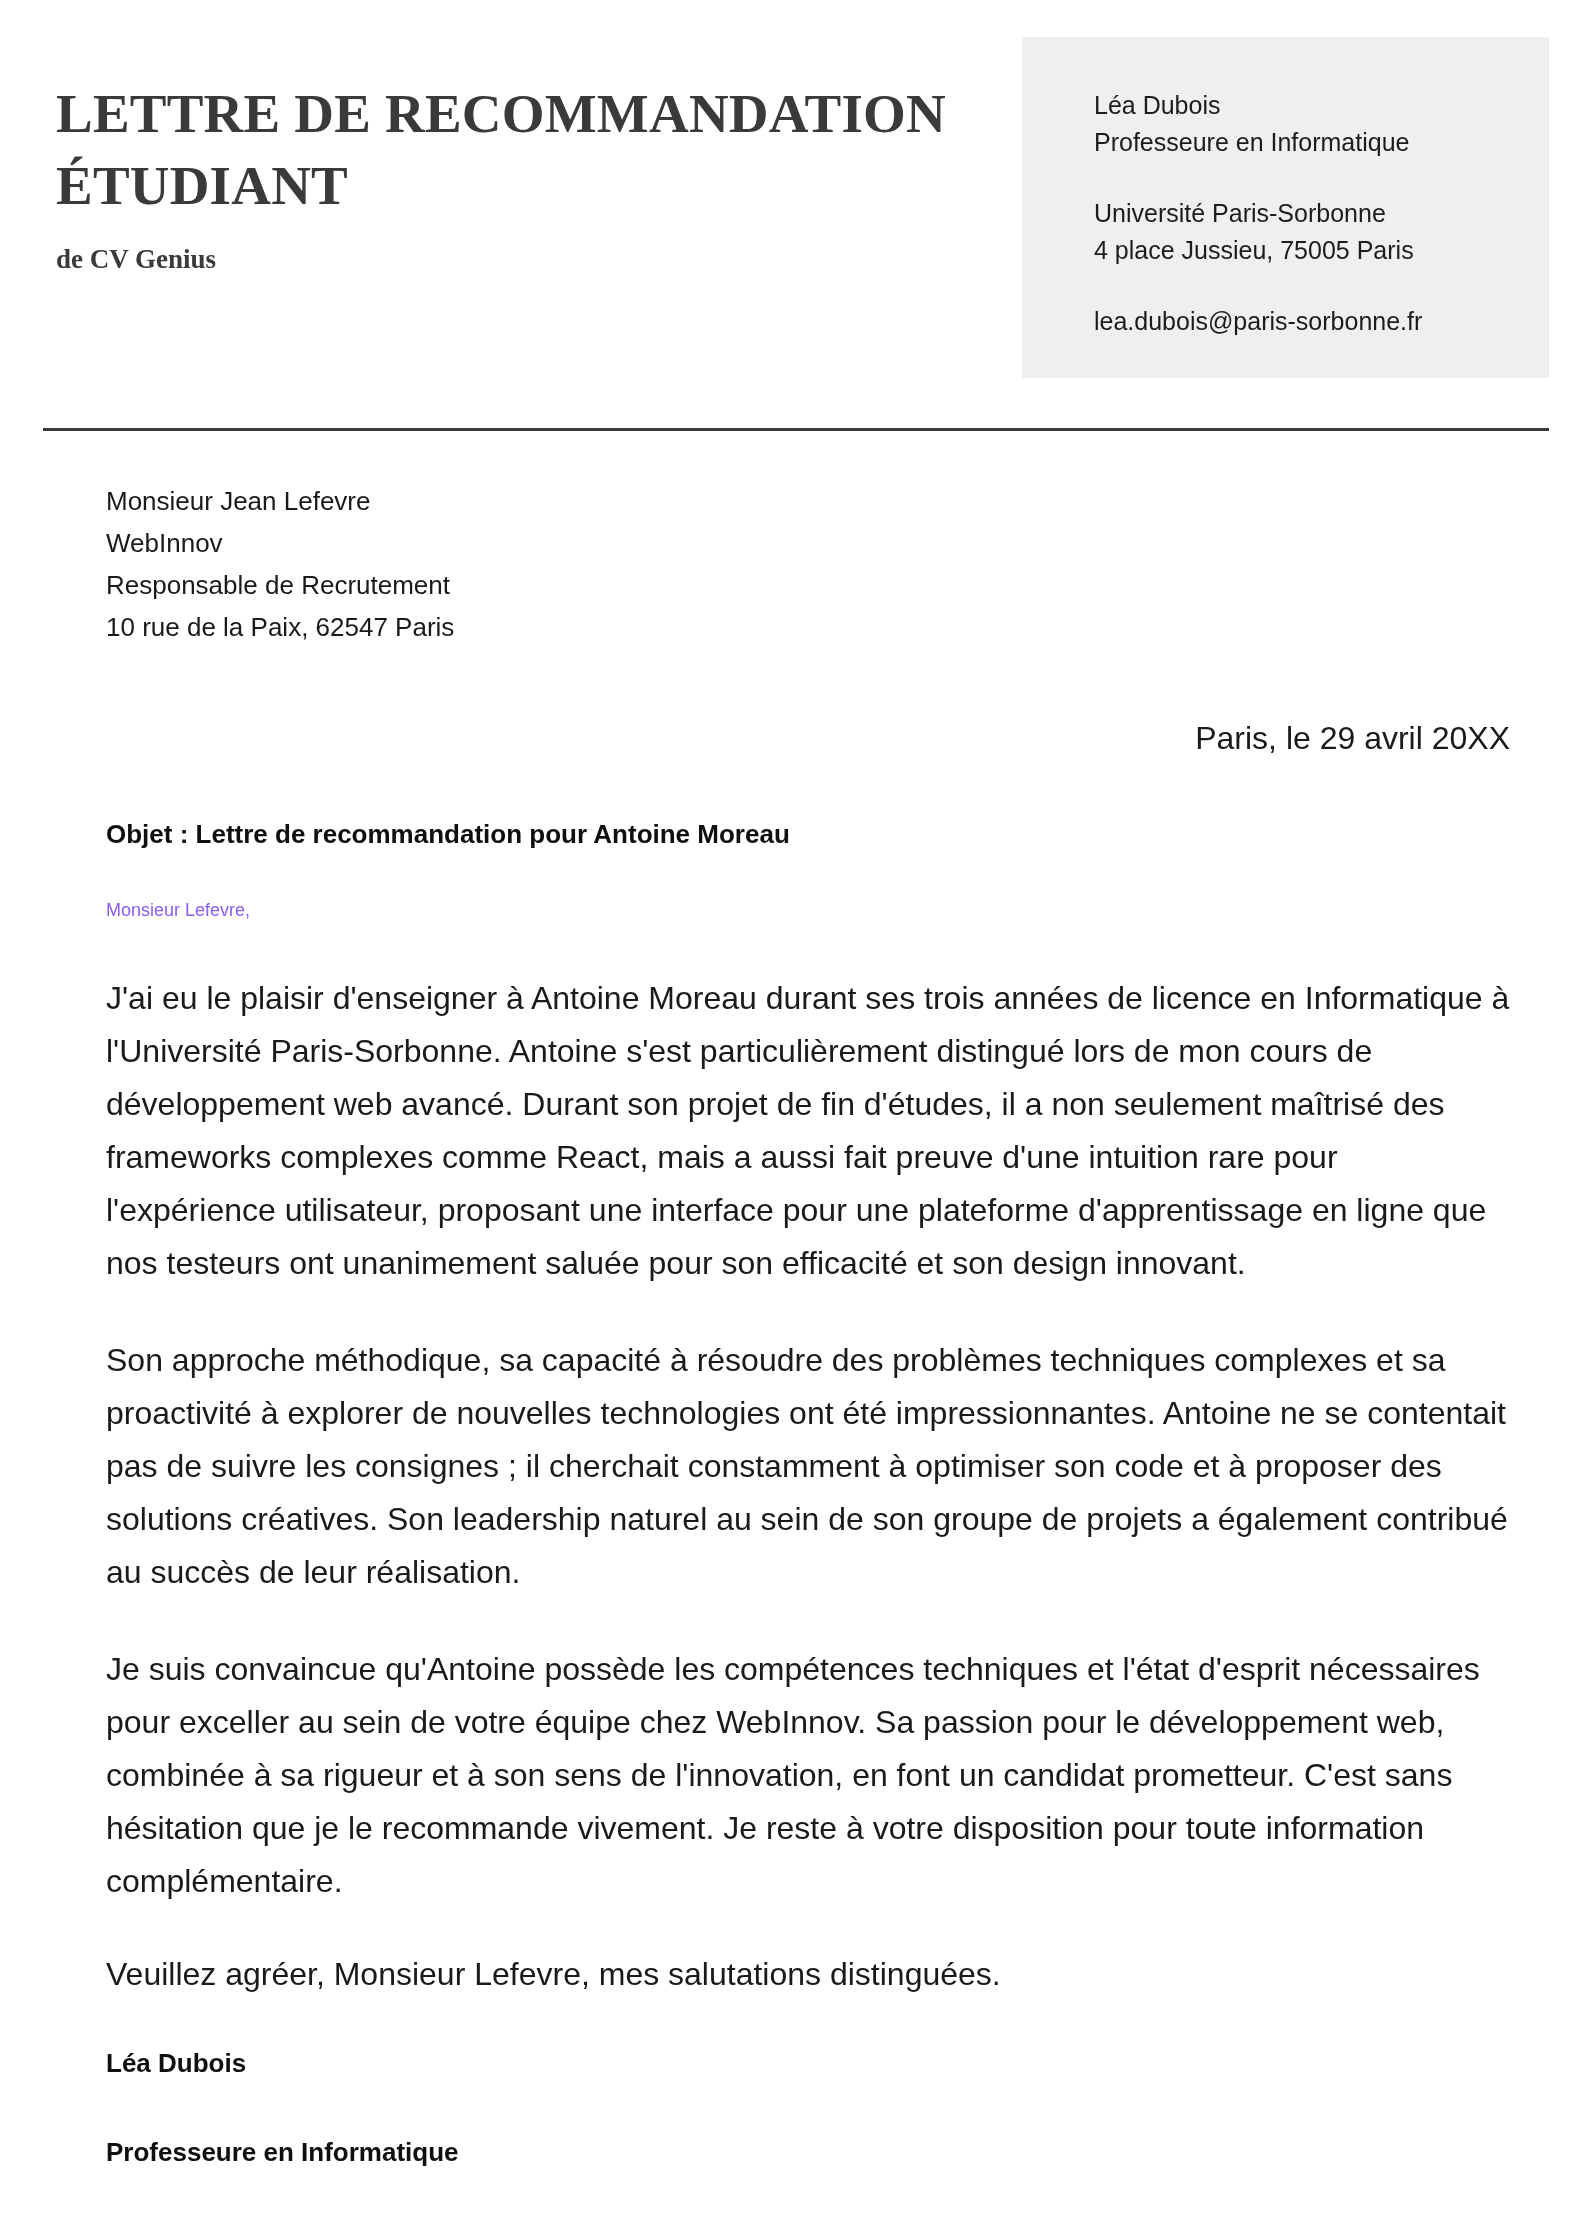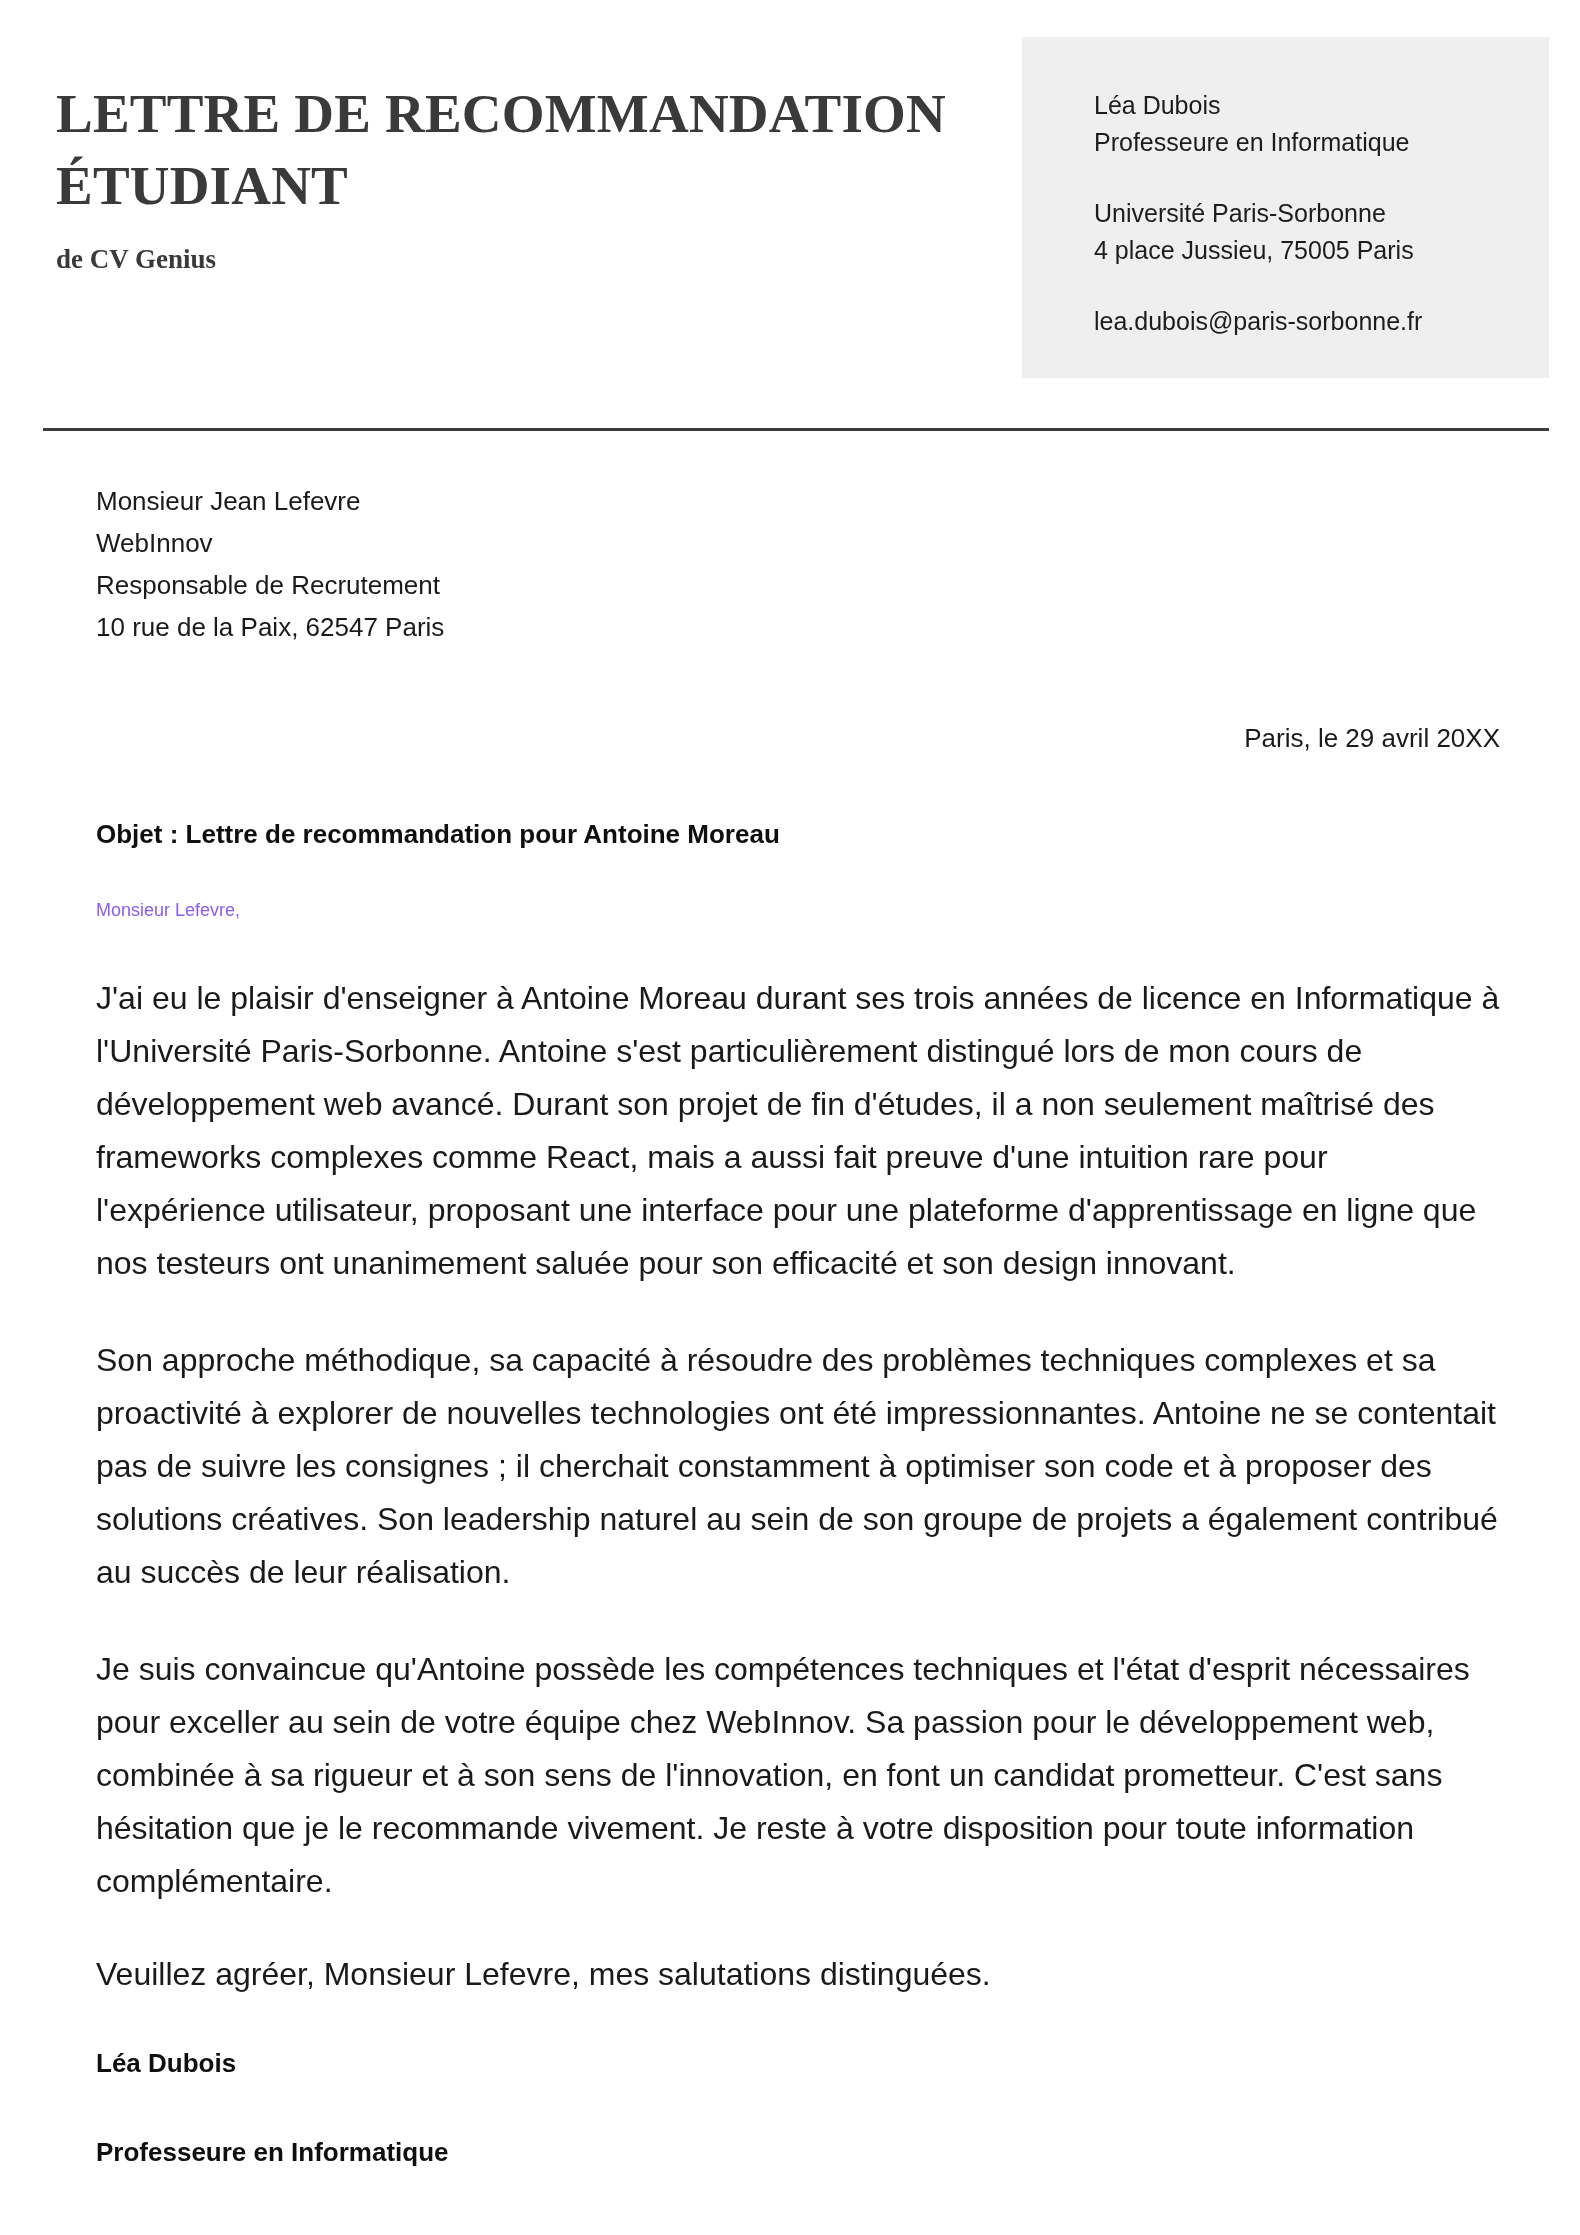--- a/index.html
+++ b/index.html
@@ -80,36 +80,36 @@
     left: 37px;
     top: 428px;
     width: 1506px;
     height: 3px;
     background: #3b3b3b;
   }
 
   
   .letter {
     position: absolute;
-    left: 96px;
+    left: 106px;
     top: 480px;
     width: 1404px;
   }
 
   .recipient {
     font-size: 26px;
     line-height: 42px;
     color: #1a1a1a;
   }
   .recipient div { white-space: nowrap; }
 
   .date-line {
     margin-top: 72px;
     text-align: right;
-    font-size: 26px;
+    font-size: 32px;
     line-height: 36px;
     color: #1a1a1a;
   }
 
   .subject {
     margin-top: 60px;
     font-size: 26px;
     font-weight: bold;
     line-height: 36px;
     color: #0f0f0f;

